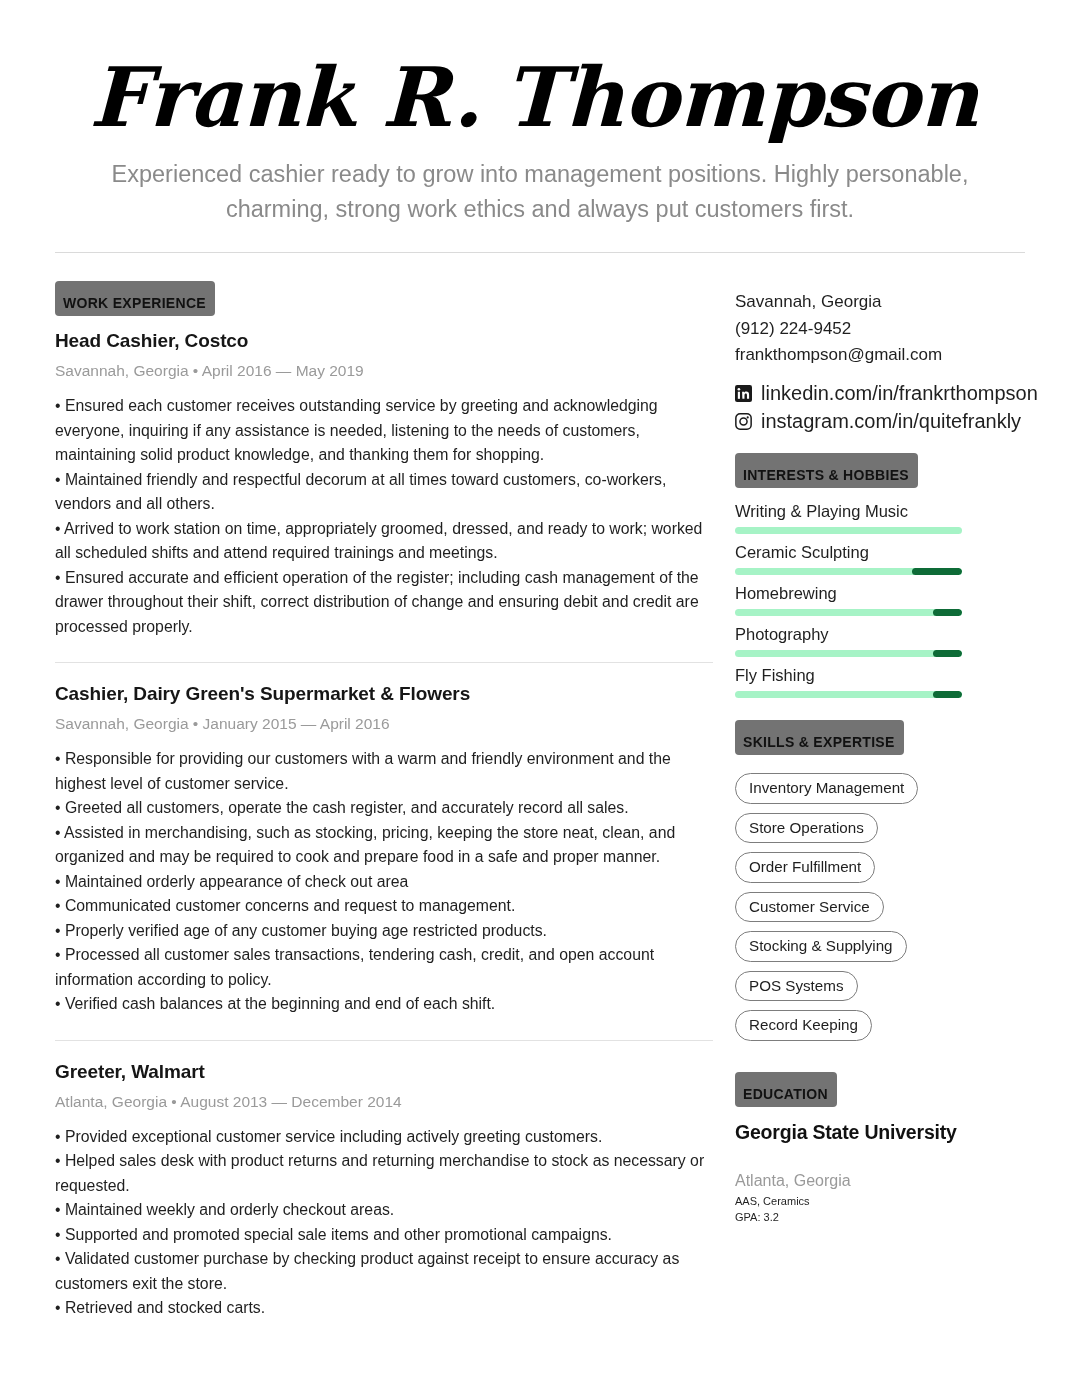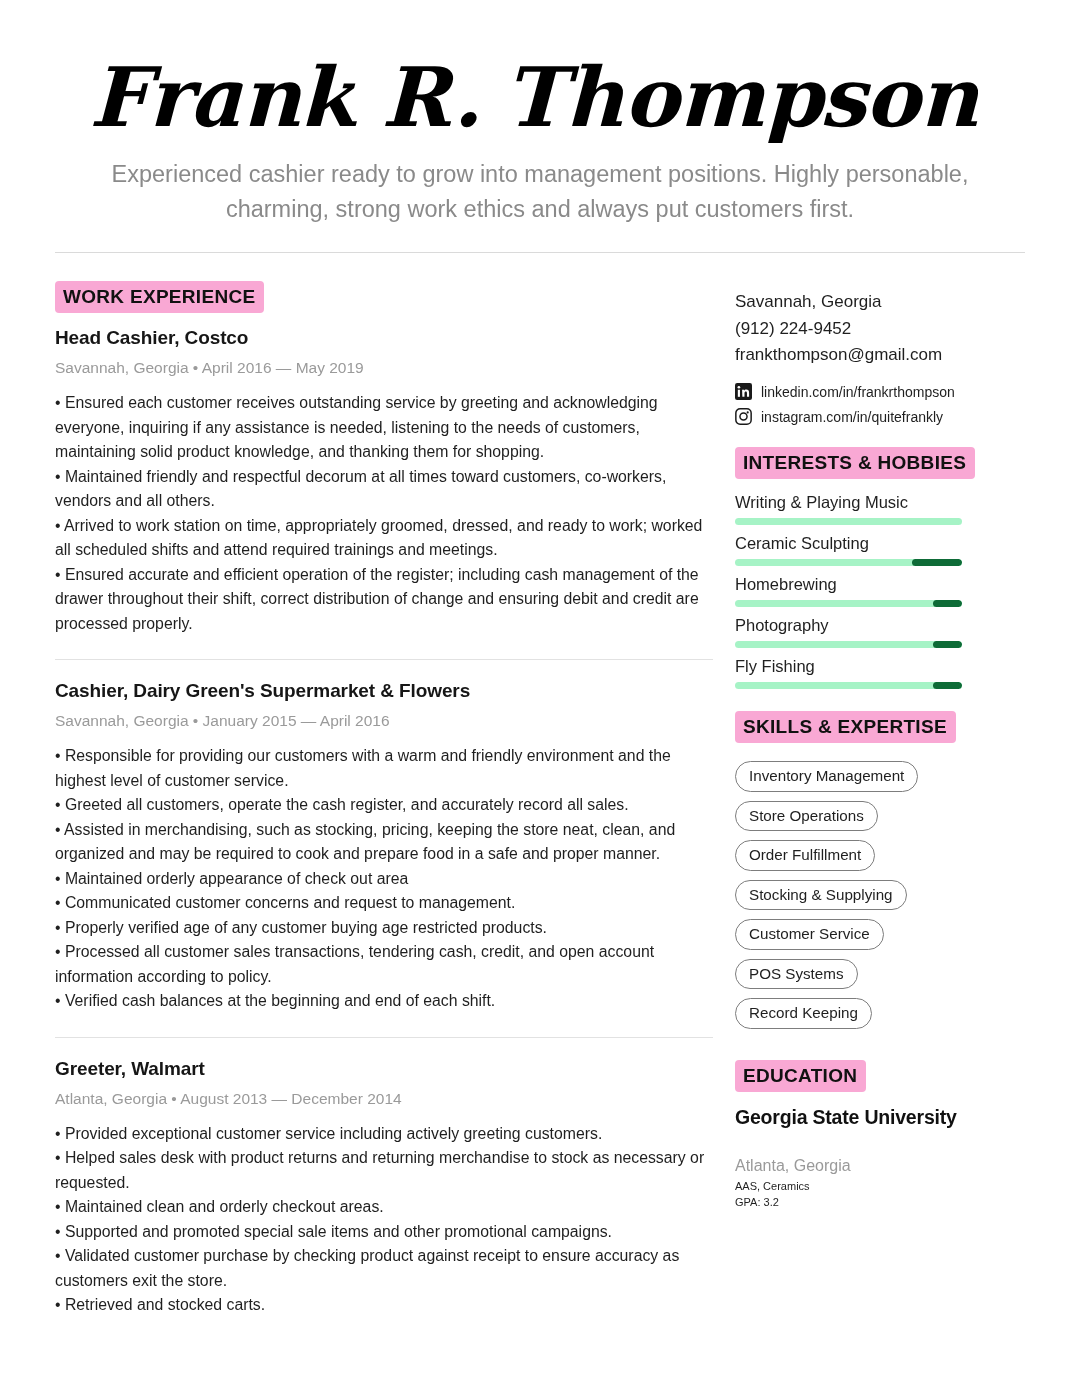--- a/index.html
+++ b/index.html
@@ -72,26 +72,26 @@
 
   .col-side {
     width: 290px;
     padding-left: 0px;
     padding-top: 8px;
   }
 
   
   .badge {
     display: inline-block;
-    background: #f9a8d4;
+    background: #737373;
     color: #111111;
     font-weight: 700;
-    font-size: 19px;
+    font-size: 14px;
     letter-spacing: 0.3px;
-    padding: 5px 9px 5px 8px;
+    padding: 14px 9px 5px 8px;
     border-radius: 4px;
     margin-bottom: 14px;
   }
 
   
   .job { padding-bottom: 2px; }
 
   .job-title {
     font-size: 19px;
     font-weight: 700;
@@ -136,21 +136,21 @@
   }
 
   .social-icon {
     width: 17px;
     height: 17px;
     flex: 0 0 17px;
     margin-right: 9px;
   }
 
   .social-text {
-    font-size: 14px;
+    font-size: 20px;
     color: #1f1f1f;
     line-height: 1;
   }
 
   
   .side-section { margin-top: 22px; }
 
   .hobby { margin-bottom: 9px; }
 
   .hobby-label {
@@ -262,21 +262,21 @@
               <p>• Verified cash balances at the beginning and end of each shift.</p>
             </div>
           </div>
           <div class="job-sep"></div>
           <div class="job">
             <div class="job-title">Greeter, Walmart</div>
             <div class="job-meta">Atlanta, Georgia • August 2013 — December 2014</div>
             <div class="bullets">
               <p>• Provided exceptional customer service including actively greeting customers.</p>
               <p>• Helped sales desk with product returns and returning merchandise to stock as necessary or requested.</p>
-              <p>• Maintained clean and orderly checkout areas.</p>
+              <p>• Maintained weekly and orderly checkout areas.</p>
               <p>• Supported and promoted special sale items and other promotional campaigns.</p>
               <p>• Validated customer purchase by checking product against receipt to ensure accuracy as customers exit the store.</p>
               <p>• Retrieved and stocked carts.</p>
             </div>
           </div>
         </div>
     </div>
 
     <div class="col-side">
 
@@ -339,22 +339,22 @@
             </div>
           </div>
       </div>
 
       <div class="side-section">
         <div class="badge">SKILLS &amp; EXPERTISE</div>
         <div class="skills" id="skills-container">
             <div class="skill-row"><span class="skill-pill">Inventory Management</span></div>
             <div class="skill-row"><span class="skill-pill">Store Operations</span></div>
             <div class="skill-row"><span class="skill-pill">Order Fulfillment</span></div>
+            <div class="skill-row"><span class="skill-pill">Customer Service</span></div>
             <div class="skill-row"><span class="skill-pill">Stocking &amp; Supplying</span></div>
-            <div class="skill-row"><span class="skill-pill">Customer Service</span></div>
             <div class="skill-row"><span class="skill-pill">POS Systems</span></div>
             <div class="skill-row"><span class="skill-pill">Record Keeping</span></div>
           </div>
       </div>
 
       <div class="side-section">
         <div class="badge">EDUCATION</div>
         <div class="edu-school">Georgia State University</div>
         <div class="edu-place">Atlanta, Georgia</div>
         <div class="edu-degree">AAS, Ceramics</div>

